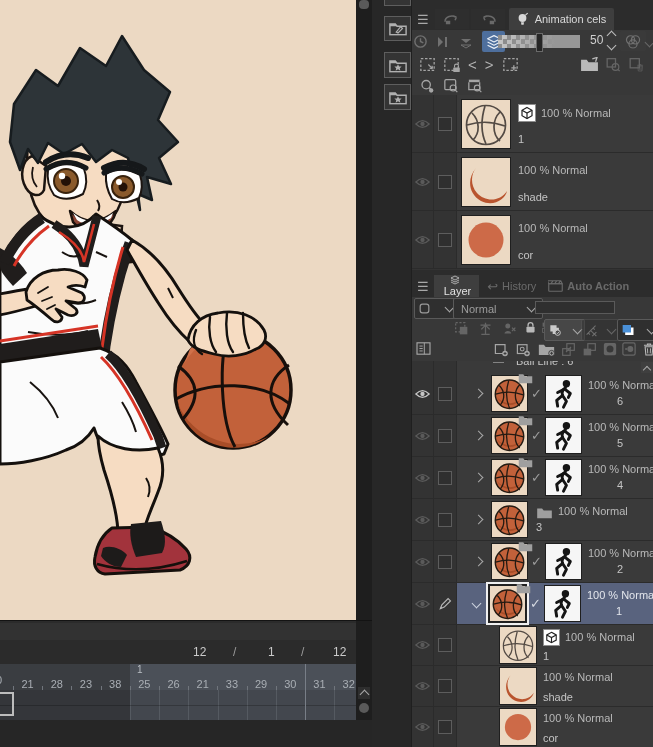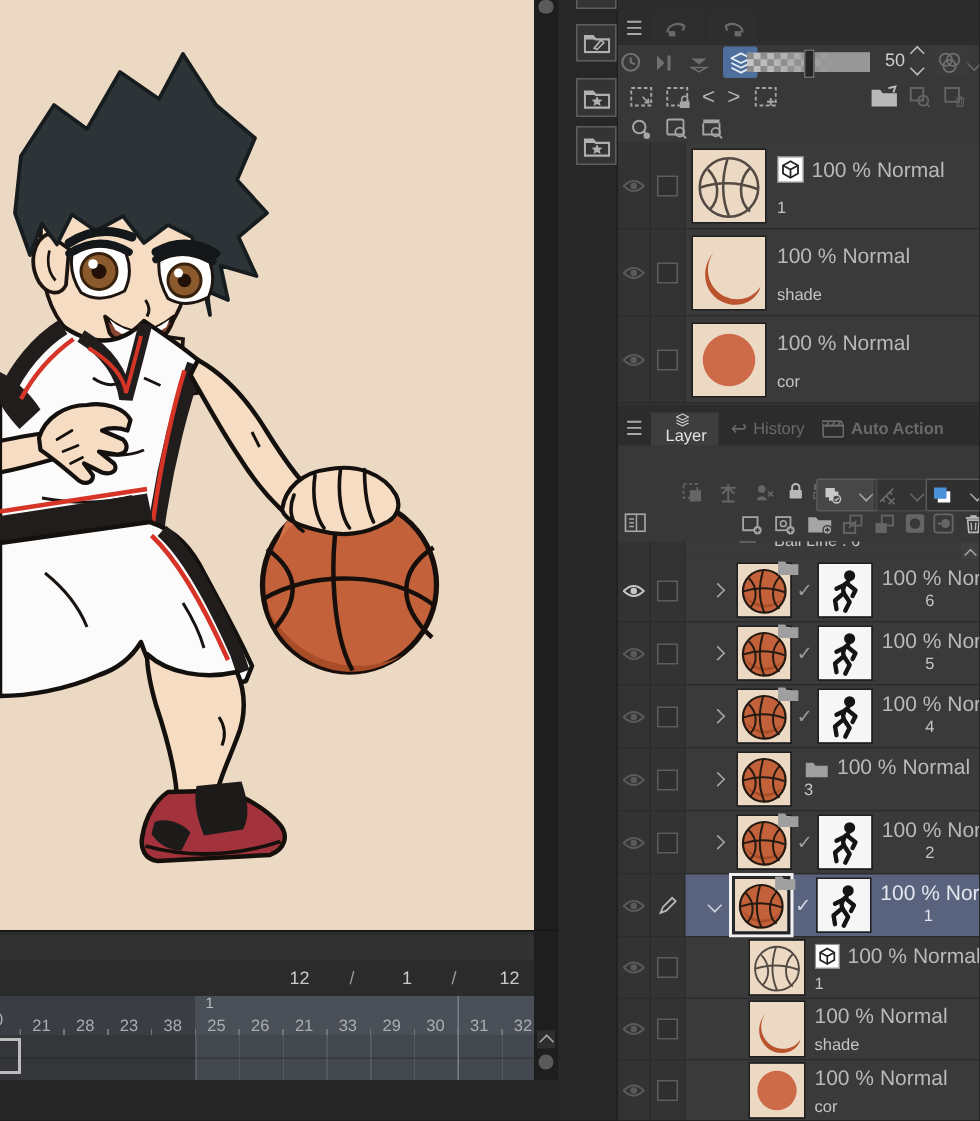--- a/index.html
+++ b/index.html
@@ -15,21 +15,21 @@
   .dim{opacity:.42;}
   
   .panel{background:#383838;}
   .tabtxt{font-size:11px;}
   .row-sep{border-bottom:1px solid #2b2b2b;}
   .listrow{display:flex;align-items:stretch;}
   .col-eye{width:21px;background:#333;border-right:1px solid #2b2b2b;display:flex;align-items:center;justify-content:center;flex:0 0 21px;}
   .col-chk{width:22px;background:#333;border-right:1px solid #2b2b2b;display:flex;align-items:center;justify-content:center;flex:0 0 22px;}
   .chkbox{width:12px;height:12px;border:1px solid #5d5d5d;background:#2f2f2f;}
   .rowbody{flex:1;background:#3a3a3a;display:flex;align-items:center;position:relative;}
-  .blendtxt{font-size:14px;color:#b9b9b9;line-height:13px;}
+  .blendtxt{font-size:11px;color:#b9b9b9;line-height:13px;}
   .nametxt{font-size:11px;color:#c4c4c4;line-height:13px;}
   .thumbwrap{position:relative;flex:0 0 auto;}
   .thumb{border:1px solid #1f1f1f;}
   .badge{position:absolute;right:-6px;top:-3px;}
   .ckmark{color:#9c9c9c;font-size:13px;font-weight:bold;margin:0 3px;}
   .toolbtn{display:inline-flex;align-items:center;justify-content:center;}
   .combo{border:1px solid #5a5a5a;background:#2f2f2f;display:flex;align-items:center;border-radius:2px;}
   
   .fr{display:inline-block;width:29.2px;text-align:center;font-size:11px;color:#a9aeb4;}
   
@@ -283,20 +283,26 @@
       <span class="toolbtn dim" style="width:34px;height:20px;background:#323232;margin-right:2px;">
           <svg width="20" height="14" viewBox="0 0 22 16" style="color:#bdbdbd">
             <use href="#sym-onion"></use>
           </svg>
         </span>
       <span class="toolbtn dim" style="width:34px;height:20px;background:#323232;margin-right:4px;">
           <svg width="20" height="14" viewBox="0 0 22 16" style="color:#bdbdbd;transform:scaleX(-1)">
             <use href="#sym-onion"></use>
           </svg>
         </span>
+      <span class="toolbtn" style="height:22px;background:#3e3e3e;padding:0 8px 0 6px;border-radius:2px 2px 0 0;">
+        <svg width="15" height="15" viewBox="0 0 20 20">
+            <use href="#sym-bulb"></use>
+          </svg>
+        <span class="tabtxt" style="color:#d9d9d9;margin-left:5px;">Animation cels</span>
+      </span>
     </div>
 
     <div class="abs" style="left:0;top:30px;width:241px;height:23px;display:flex;align-items:center;">
       <span class="toolbtn dim" style="width:17px;">
           <svg width="15" height="15" viewBox="0 0 16 16">
             <circle cx="8" cy="8" r="6" fill="none" stroke="#bdbdbd" stroke-width="1.5"></circle>
             <path d="M8,4.5 L8,8 L11,9.5" stroke="#bdbdbd" stroke-width="1.5" fill="none"></path>
           </svg>
         </span>
       <span class="toolbtn dim" style="width:20px;margin-left:4px;">
@@ -496,20 +502,33 @@
         <span class="tabtxt" style="color:#bdbdbd;margin-left:4px;">History</span>
       </span>
       <span class="toolbtn dim" style="height:22px;padding:0 4px;font-weight:bold;">
         <svg width="15" height="12" viewBox="0 0 20 16" style="color:#bdbdbd">
             <use href="#sym-clapper"></use>
           </svg>
         <span class="tabtxt" style="color:#bdbdbd;margin-left:4px;white-space:nowrap;">Auto Action</span>
       </span>
     </div>
 
+    <div class="abs" style="left:0;top:27px;width:241px;height:22px;">
+      <span class="combo abs" style="left:2px;top:1px;width:34px;height:19px;justify-content:space-between;padding:0 4px;">
+        <svg width="11" height="11" viewBox="0 0 14 14">
+            <rect x="1.5" y="1.5" width="11" height="11" rx="3" fill="none" stroke="#9a9a9a" stroke-width="1.5"></rect>
+          </svg>
+        <span class="chv" style="margin-top:-2px;"></span>
+      </span>
+      <span class="combo abs" style="left:41px;top:1px;width:74px;height:19px;justify-content:space-between;padding:0 7px;">
+        <span style="font-size:11px;color:#9d9d9d;">Normal</span>
+        <span class="chv" style="margin-top:-2px;"></span>
+      </span>
+      <span class="abs" style="left:123px;top:4px;width:78px;height:11px;border:1px solid #5a5a5a;background:#2f2f2f;"></span>
+    </div>
 
     <div class="abs" style="left:0;top:49px;width:241px;height:21px;color:#a5a5a5;">
       <span class="toolbtn dim abs" style="left:40px;top:2px;width:19px;">
           <svg width="15" height="15" viewBox="0 0 18 18">
             <rect x="2" y="2" width="11" height="11" fill="none" stroke="currentColor" stroke-width="1.4" stroke-dasharray="2.5 2"></rect>
             <rect x="7" y="7" width="9" height="9" fill="currentColor"></rect>
           </svg>
         </span>
       <span class="toolbtn dim abs" style="left:64px;top:2px;width:19px;">
           <svg width="15" height="15" viewBox="0 0 18 18">

